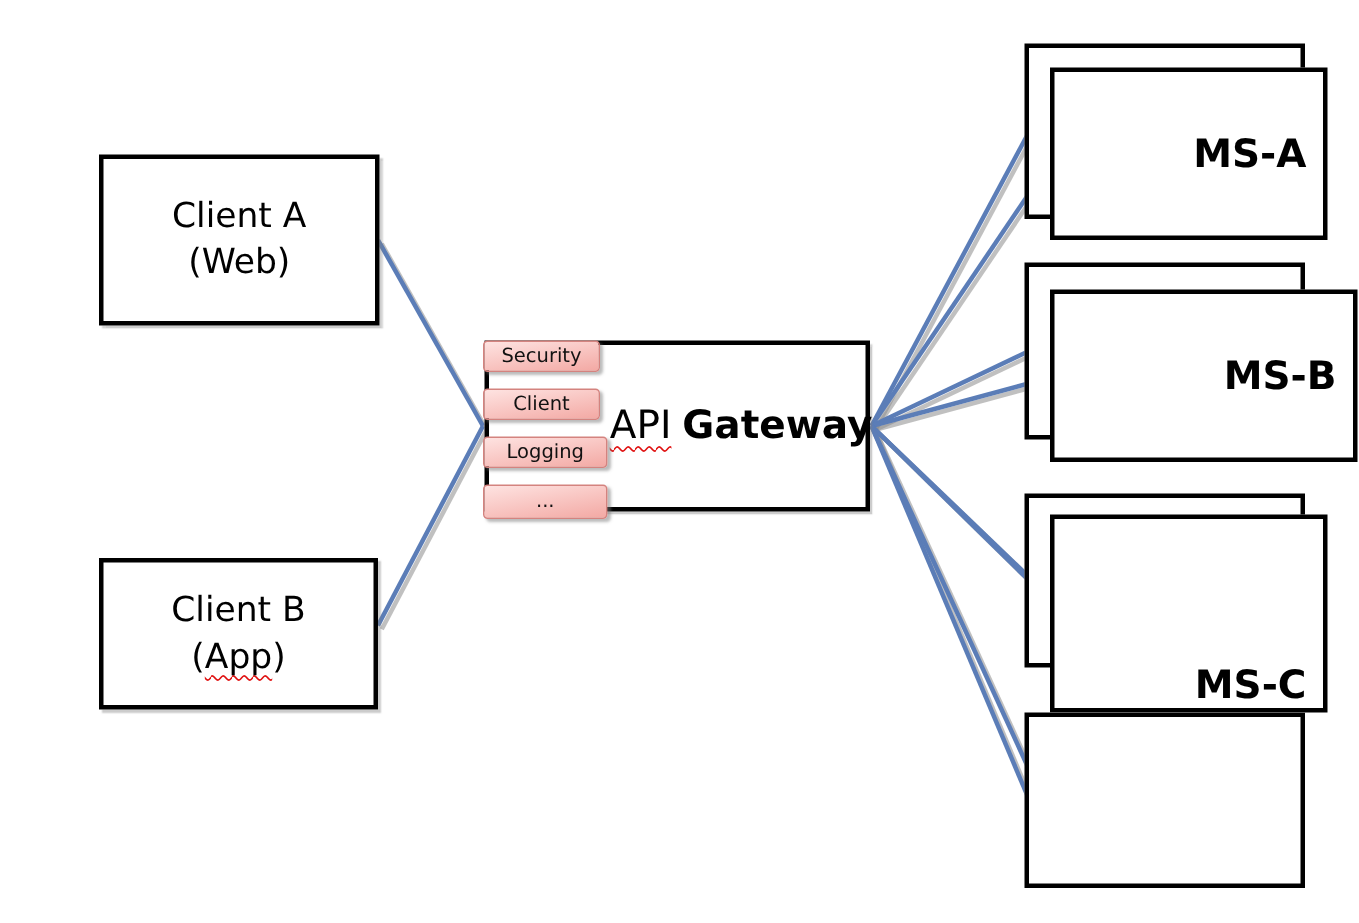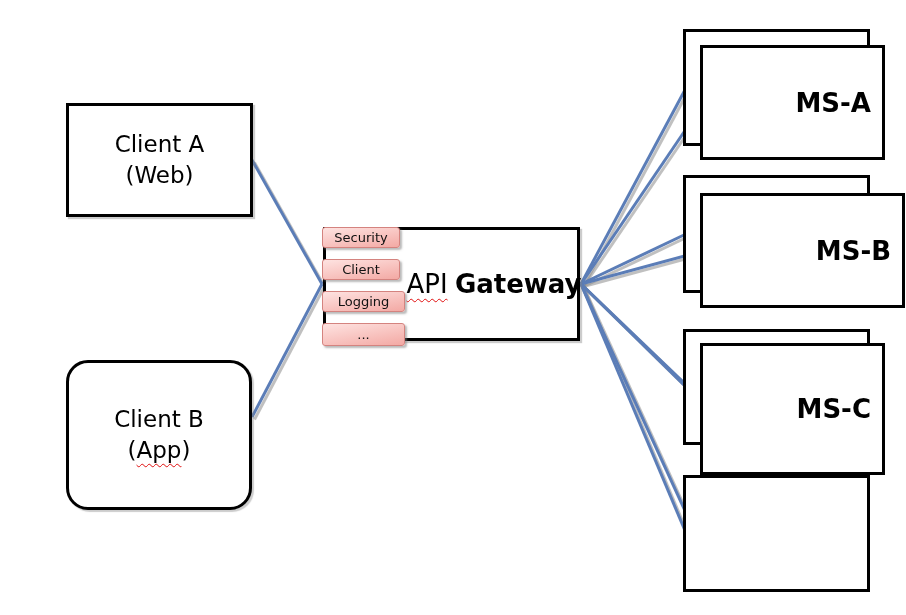--- a/index.html
+++ b/index.html
@@ -129,21 +129,21 @@
       <line class="line-blue" x1="581" y1="284" x2="686" y2="533"></line>
       <line class="line-blue" x1="581" y1="284" x2="703" y2="550"></line>
     </g>
   </svg>
 
   <div class="box client-box" style="left:66px; top:103px; width:187px; height:114px;">
     <span>Client A</span>
     <span>(Web)</span>
   </div>
 
-  <div class="box client-box" style="left:66px; top:360px; width:186px; height:150px;border-radius:22px;">
+  <div class="box client-box" style="left:66px; top:372px; width:186px; height:101px;">
     <span>Client B</span>
     <span><span>(</span><span class="squiggle">App</span><span>)</span></span>
   </div>
 
   <div class="box gateway-box" style="left:323px; top:227px; width:257px; height:114px;">
     <span><span class="squiggle">API</span><span class="gw-word2">Gateway</span></span>
   </div>
 
   <div class="feature-stack">
     <div class="feature w1">Security</div>
@@ -156,19 +156,19 @@
   <div class="box ms-front" style="left:700px; top:45px; width:185px; height:115px;">
     <span>MS-A</span>
   </div>
 
   <div class="box ms-back" style="left:683px; top:175px; width:187px; height:118px;"></div>
   <div class="box ms-front" style="left:700px; top:193px; width:205px; height:115px;">
     <span>MS-B</span>
   </div>
 
   <div class="box ms-back" style="left:683px; top:329px; width:187px; height:116px;"></div>
-  <div class="box ms-front" style="left:700px; top:343px; width:185px; height:132px;">
+  <div class="box ms-front" style="left:700px; top:343px; width:185px; height:132px;align-items:flex-end;">
     <span>MS-C</span>
   </div>
 
   <div class="box ms-back" style="left:683px; top:475px; width:187px; height:117px;"></div>
 
 </div>
 
 </body></html>

